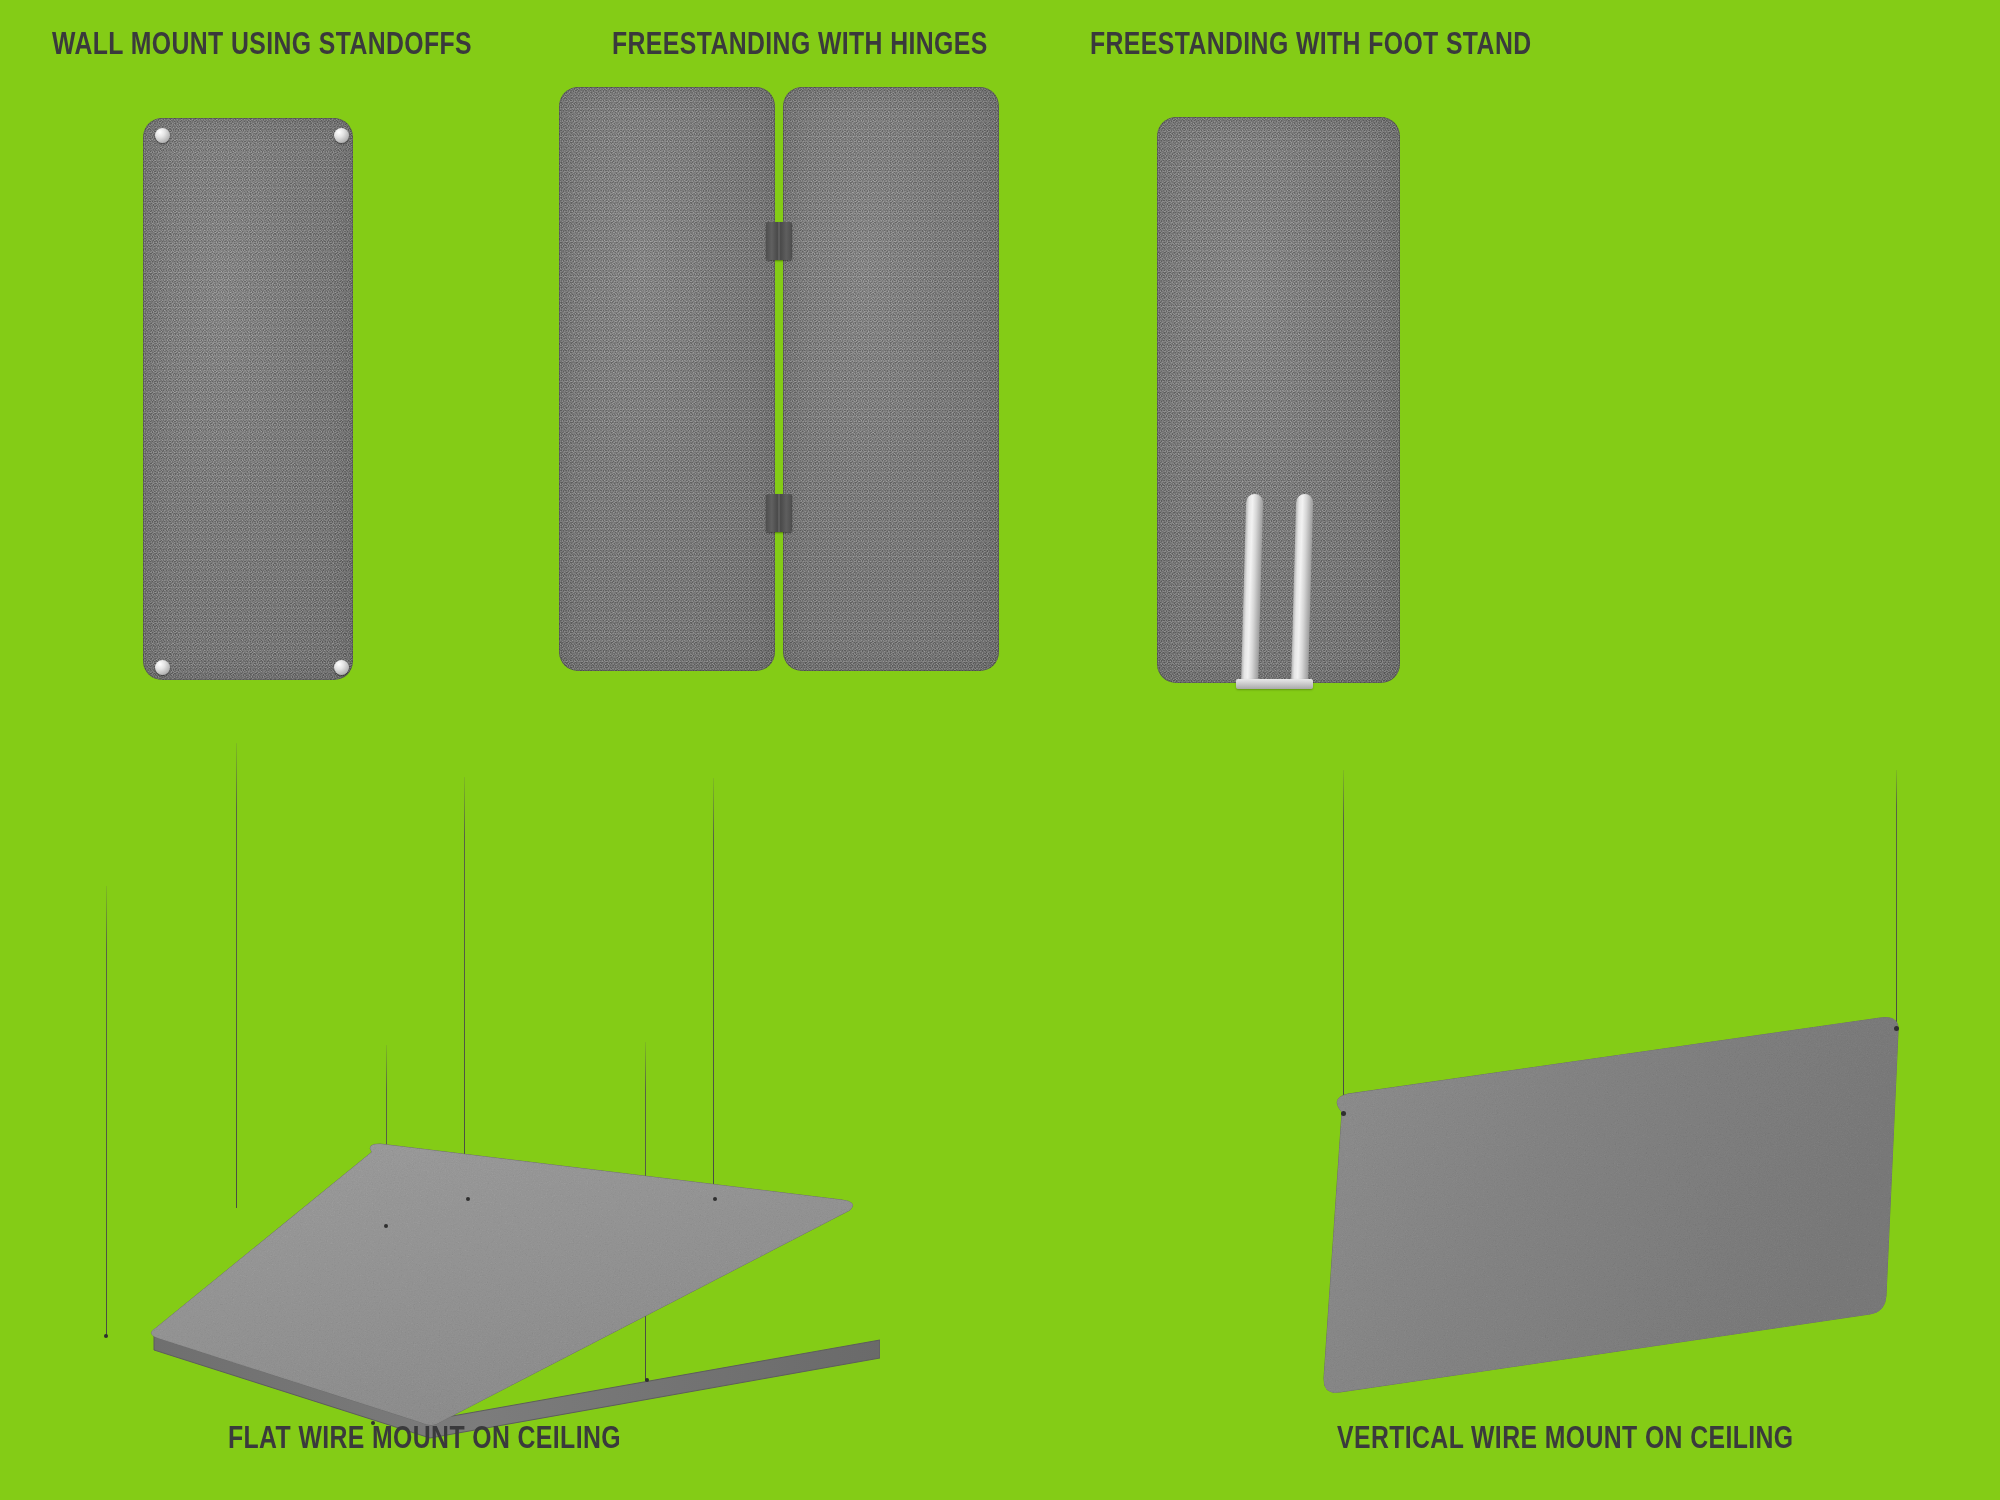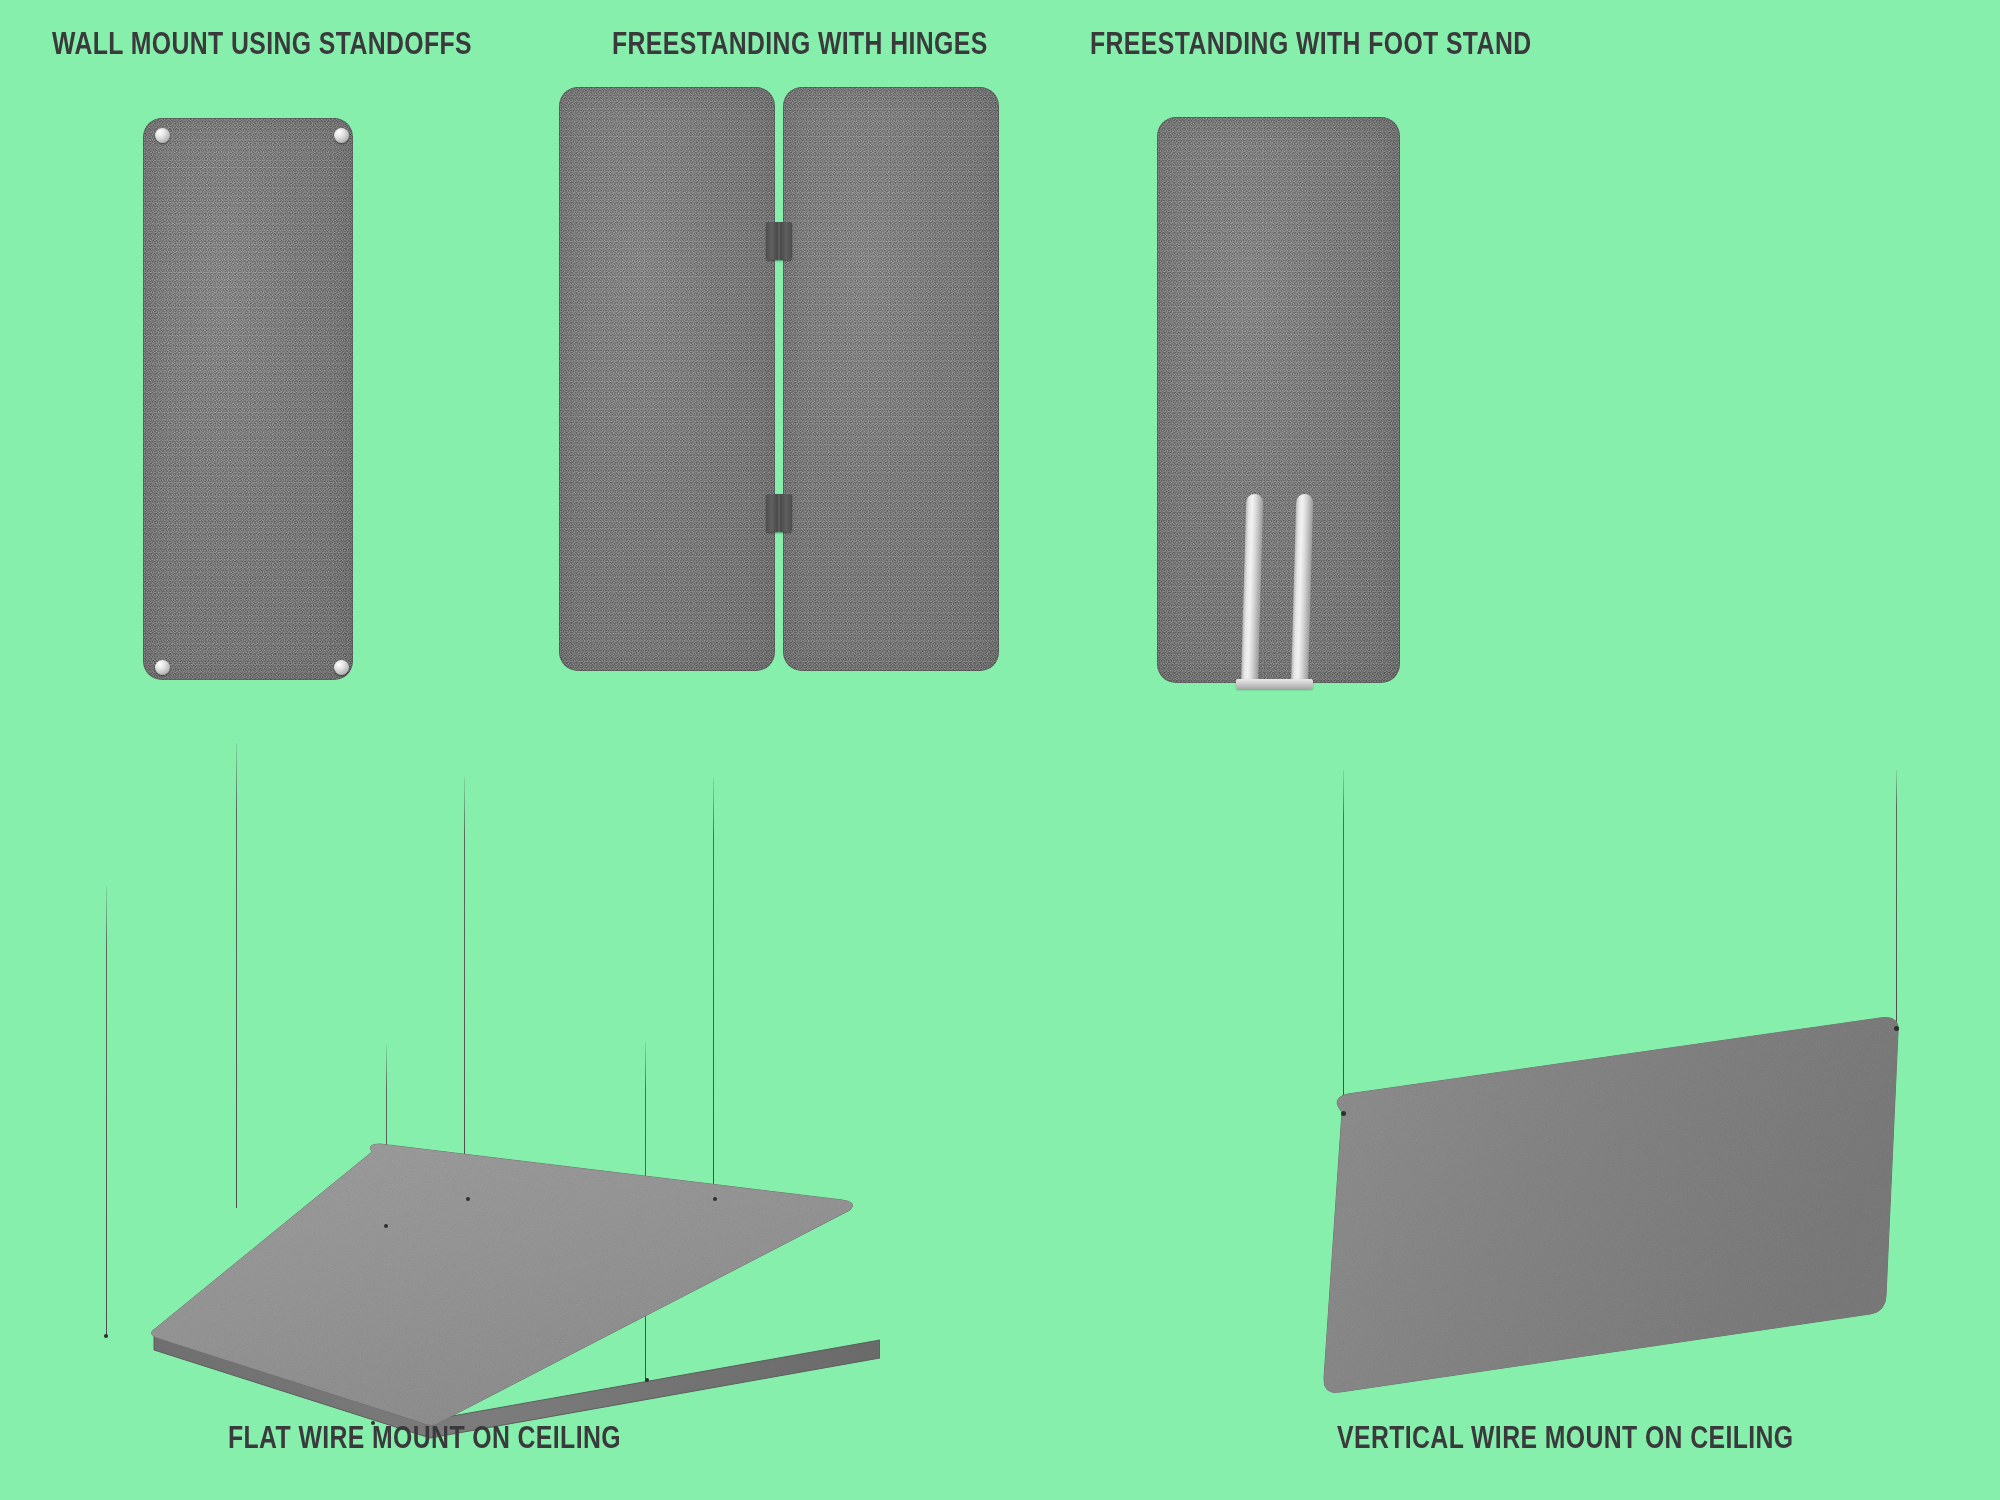--- a/index.html
+++ b/index.html
@@ -3,21 +3,21 @@
 <meta charset="utf-8">
 <title>Acoustic Panel Mounting Options</title>
 <style>
   html,body{margin:0;padding:0;background:#ffffff;}
   body{
     width:2000px;height:1500px;
     font-family:"Liberation Sans","DejaVu Sans",sans-serif;
     overflow:hidden;
     position:relative;
   }
-  #stage{position:relative;width:2000px;height:1500px;background:#86efac;}
+  #stage{position:relative;width:2000px;height:1500px;background:#84cc16;}
 
   
   .heading{
     position:absolute;
     font-family:"Liberation Sans","DejaVu Sans",sans-serif;
     font-weight:700;
     font-size:31px;
     letter-spacing:0.5px;
     color:#3a3a3c;
     white-space:nowrap;

